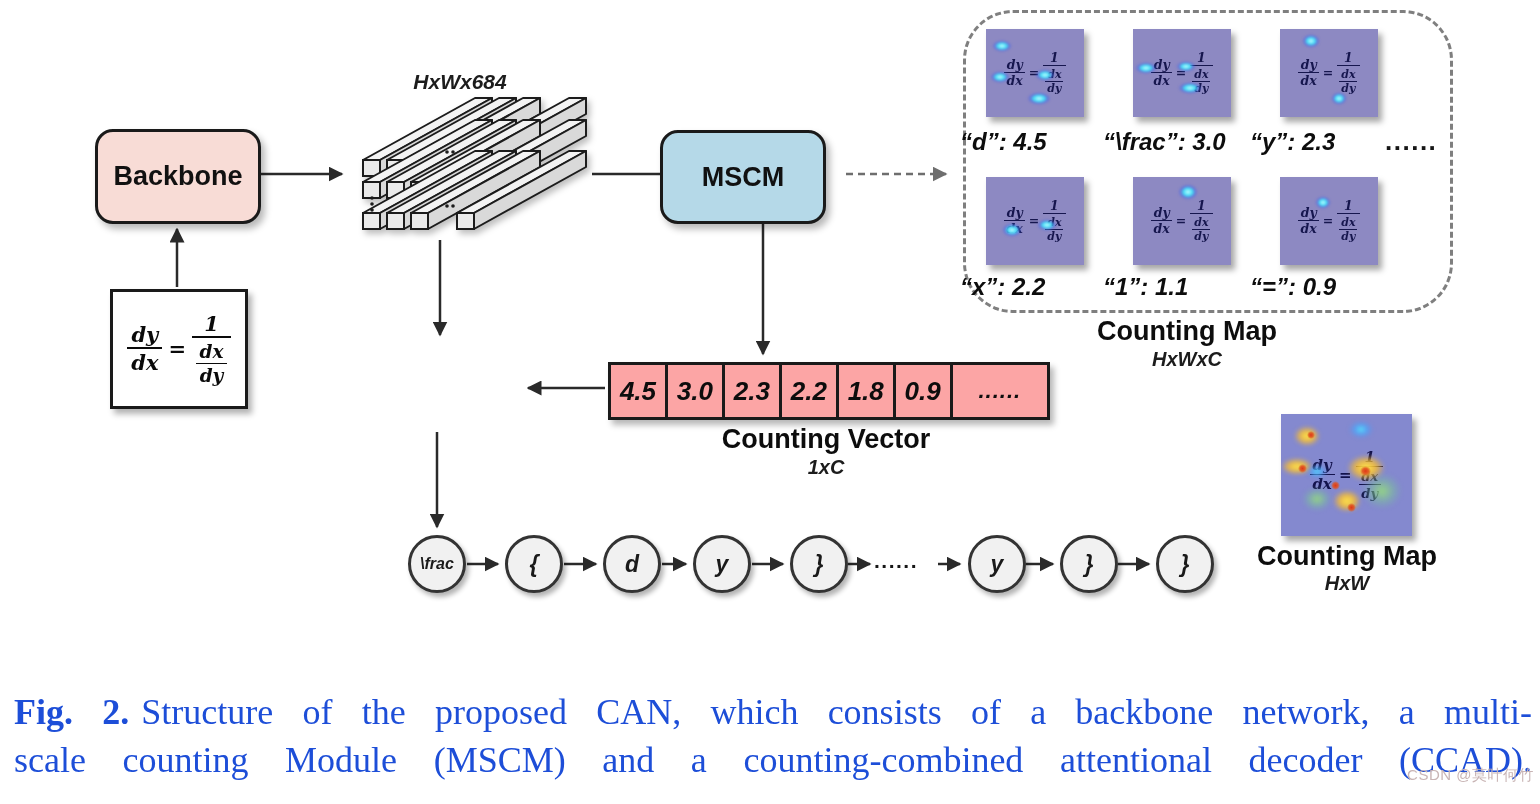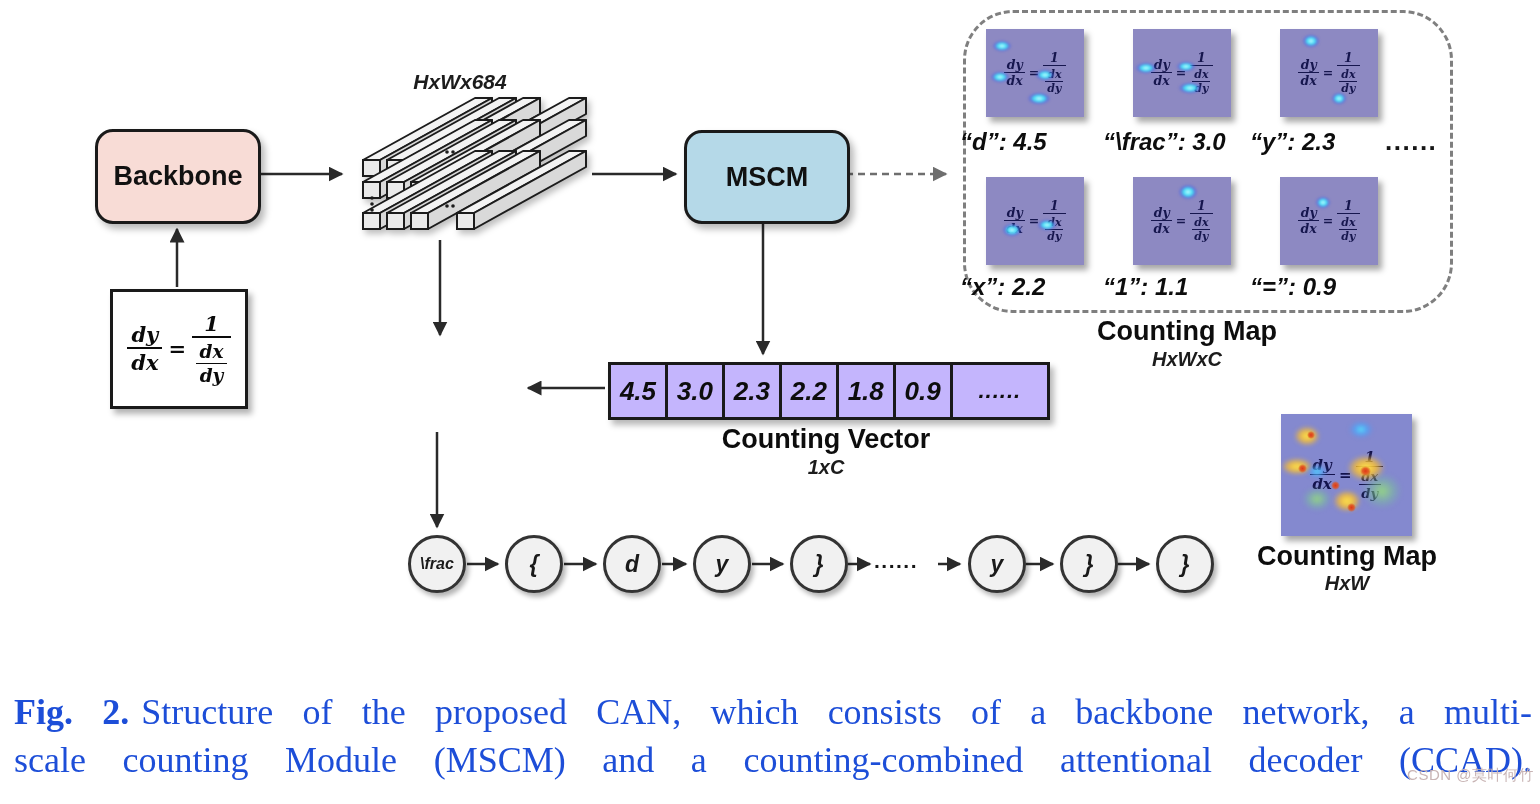--- a/index.html
+++ b/index.html
@@ -21,21 +21,21 @@
   .fml{display:inline-flex;align-items:center;gap:.3em;font-style:italic;font-weight:700;
        font-family:"DejaVu Serif",serif;line-height:1;}
   .fr{display:inline-flex;flex-direction:column;align-items:center;line-height:1.15;}
   .fr .num{padding:0 .18em;}
   .fr .den{border-top:.1em solid currentColor;padding:.05em .18em 0;}
   .fr .den .fr{font-size:.88em;}
   
   .vector{position:absolute;left:608px;top:362px;width:436px;height:52px;display:flex;
           border:3px solid #1a1a1a;background:#efefef;box-shadow:4px 5px 6px rgba(0,0,0,.28);}
   .vcell{flex:1;display:flex;align-items:center;justify-content:center;border-right:3px solid #1a1a1a;
-         font-style:italic;font-weight:700;font-size:26px;color:#0d0d0d;background:#c4b5fd;}
+         font-style:italic;font-weight:700;font-size:26px;color:#0d0d0d;background:#fca5a5;}
   .vcell:last-child{border-right:none;flex:1.75;font-size:22px;letter-spacing:1px;}
   
   .panel{position:absolute;left:963px;top:10px;width:484px;height:297px;border:3px dashed #7f7f7f;border-radius:50px;}
   .tile{position:absolute;width:98px;height:88px;background:#8d89c2;box-shadow:4px 5px 6px rgba(0,0,0,.35);
         display:flex;align-items:center;justify-content:center;font-size:12.5px;color:#16164e;overflow:hidden;}
   .tilelabel{position:absolute;width:150px;font-style:italic;font-weight:700;font-size:24px;text-align:left;color:#0d0d0d;}
   .blob{position:absolute;border-radius:50%;pointer-events:none;
         background:radial-gradient(closest-side,#c6fbff 0%,#43ddf5 45%,rgba(64,96,235,.5) 72%,rgba(64,96,235,0) 100%);
         filter:blur(1px);}
   .dots{position:absolute;font-weight:700;color:#161616;letter-spacing:1.5px;}
@@ -128,21 +128,21 @@
       <circle cx="102" cy="106" r="1.8"></circle>
         <circle cx="108" cy="106" r="1.8"></circle>
     </g>
   </svg>
 
   <div class="dims" style="left:350px;top:70px;width:220px;font-size:21px;">HxWx684</div>
 
   <div class="modbox" style="left:95px;top:129px;width:160px;height:89px;background:#f8dcd6;">
     <span>Backbone</span>
   </div>
-  <div class="modbox" style="left:684px;top:130px;width:160px;height:88px;background:#b5d9e8;">
+  <div class="modbox" style="left:660px;top:130px;width:160px;height:88px;background:#b5d9e8;">
     <span>MSCM</span>
   </div>
 
   <div class="inputbox">
   <span class="fml">
     <span class="fr">
           <span class="num">dy</span>
           <span class="den">dx</span>
         </span>
     <span class="eq">=</span>

